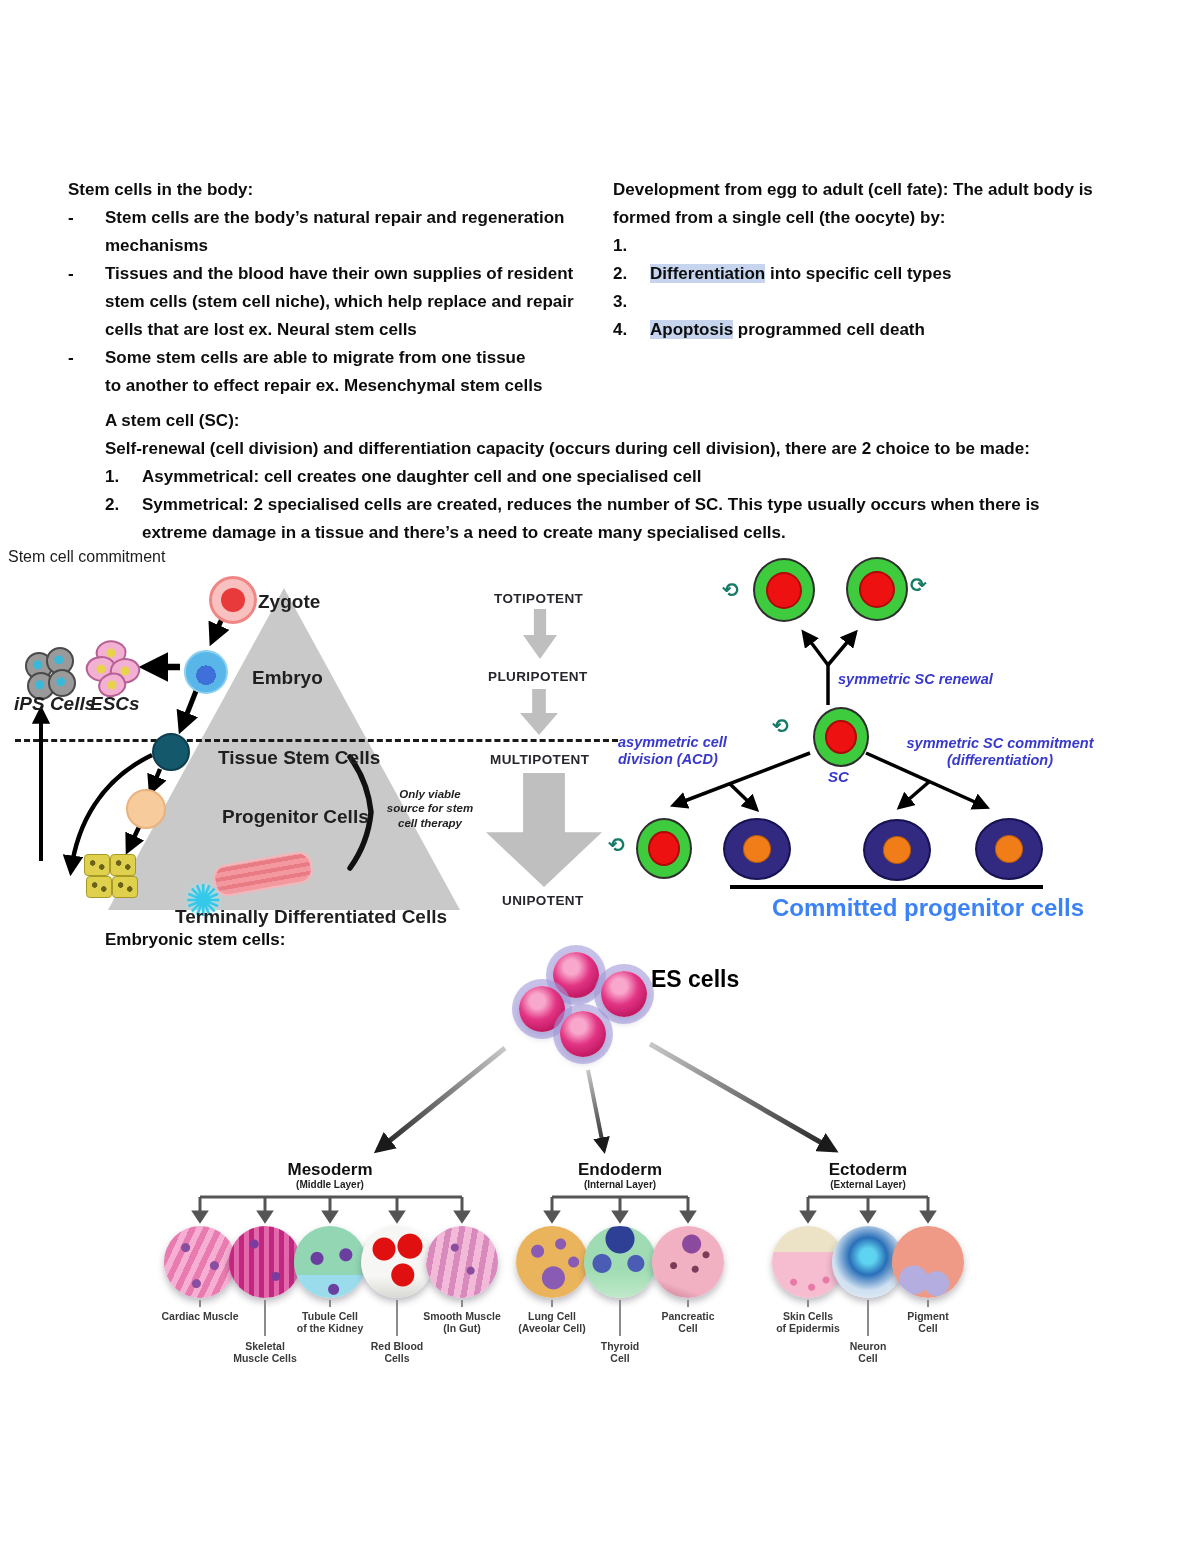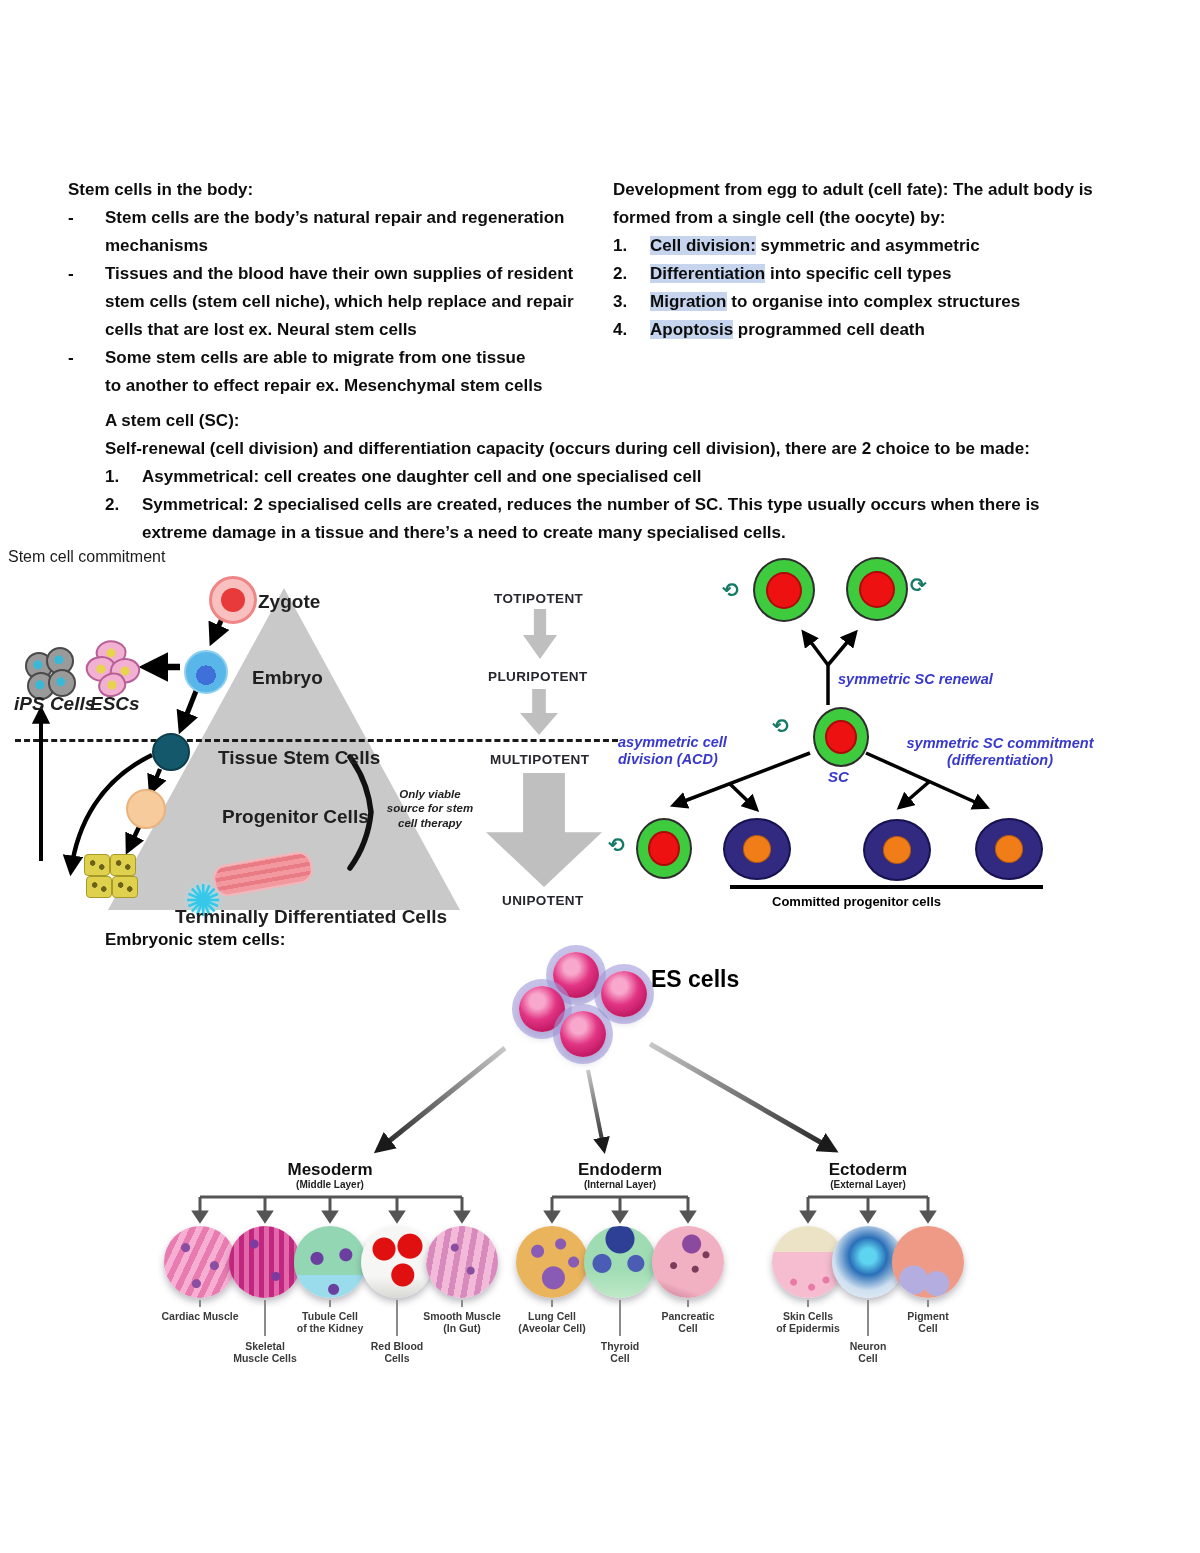--- a/index.html
+++ b/index.html
@@ -14,21 +14,21 @@
   .bullet-row{display:flex;}
   .bullet-marker{width:37px;flex:0 0 37px;}
   .num{width:37px;flex:0 0 37px;}
   .hl{background:#c6d4ee;}
   
   .fig-title{font-size:16px;color:#1c1c1c;font-weight:400;}
   .pyr-label{font-weight:bold;font-size:19px;color:#1f1f1f;}
   .potency{font-weight:bold;font-size:13.5px;color:#26262e;letter-spacing:.4px;}
   .blue-lab{color:#3838cc;font-weight:bold;font-style:italic;font-size:14.5px;line-height:1.2;}
   .note{font-weight:bold;font-style:italic;font-size:11.5px;color:#222;text-align:center;line-height:1.25;}
-  .big-black{font-weight:bold;font-size:13px;color:#000000;}
+  .big-black{font-weight:bold;font-size:24px;color:#3b82f6;}
   
   .tri{background:#c9c9c9;clip-path:polygon(50% 0,100% 100%,0 100%);}
   .dash{border-top:3px dashed #1a1a1a;height:0;}
   .garrow{background:#bfbfbf;}
   .a-sm{clip-path:polygon(32% 0,68% 0,68% 52%,100% 52%,50% 100%,0 52%,32% 52%);}
   .curl{font-family:"DejaVu Sans",sans-serif;font-weight:bold;color:#157a66;font-size:20px;line-height:1;}
   
   .cellc{border-radius:50%;}
   .gcell{background:#3ecb3e;border:2px solid #2e2e2e;border-radius:50%;display:flex;align-items:center;justify-content:center;}
   .gcore{background:#ee1111;border:2px solid #b00808;border-radius:50%;width:55%;height:55%;}
@@ -119,29 +119,27 @@
   <div class="bullet-row">
     <span class="bullet-marker">-</span>
     <span style="width:440px;">Some stem cells are able to migrate from one tissue to another to effect repair ex. Mesenchymal stem cells</span>
   </div>
 </div>
 
 <div class="abs doc" style="left:613px;top:176px;width:505px;">
   <div>Development from egg to adult (cell fate): The adult body is formed from a single cell (the oocyte) by:</div>
   <div class="bullet-row">
     <span class="num">1.</span>
-    <span><span class="hl">Cell division:</span><span> symmetric and asymmetric</span></span>
   </div>
   <div class="bullet-row">
     <span class="num">2.</span>
     <span><span class="hl">Differentiation</span><span> into specific cell types</span></span>
   </div>
   <div class="bullet-row">
     <span class="num">3.</span>
-    <span><span class="hl">Migration</span><span> to organise into complex structures</span></span>
   </div>
   <div class="bullet-row">
     <span class="num">4.</span>
     <span><span class="hl">Apoptosis</span><span> programmed cell death</span></span>
   </div>
 </div>
 
 <div class="abs doc" style="left:105px;top:407px;width:1020px;">
   <div>A stem cell (SC):</div>
   <div>Self-renewal (cell division) and differentiation capacity (occurs during cell division), there are 2 choice to be made:</div>

